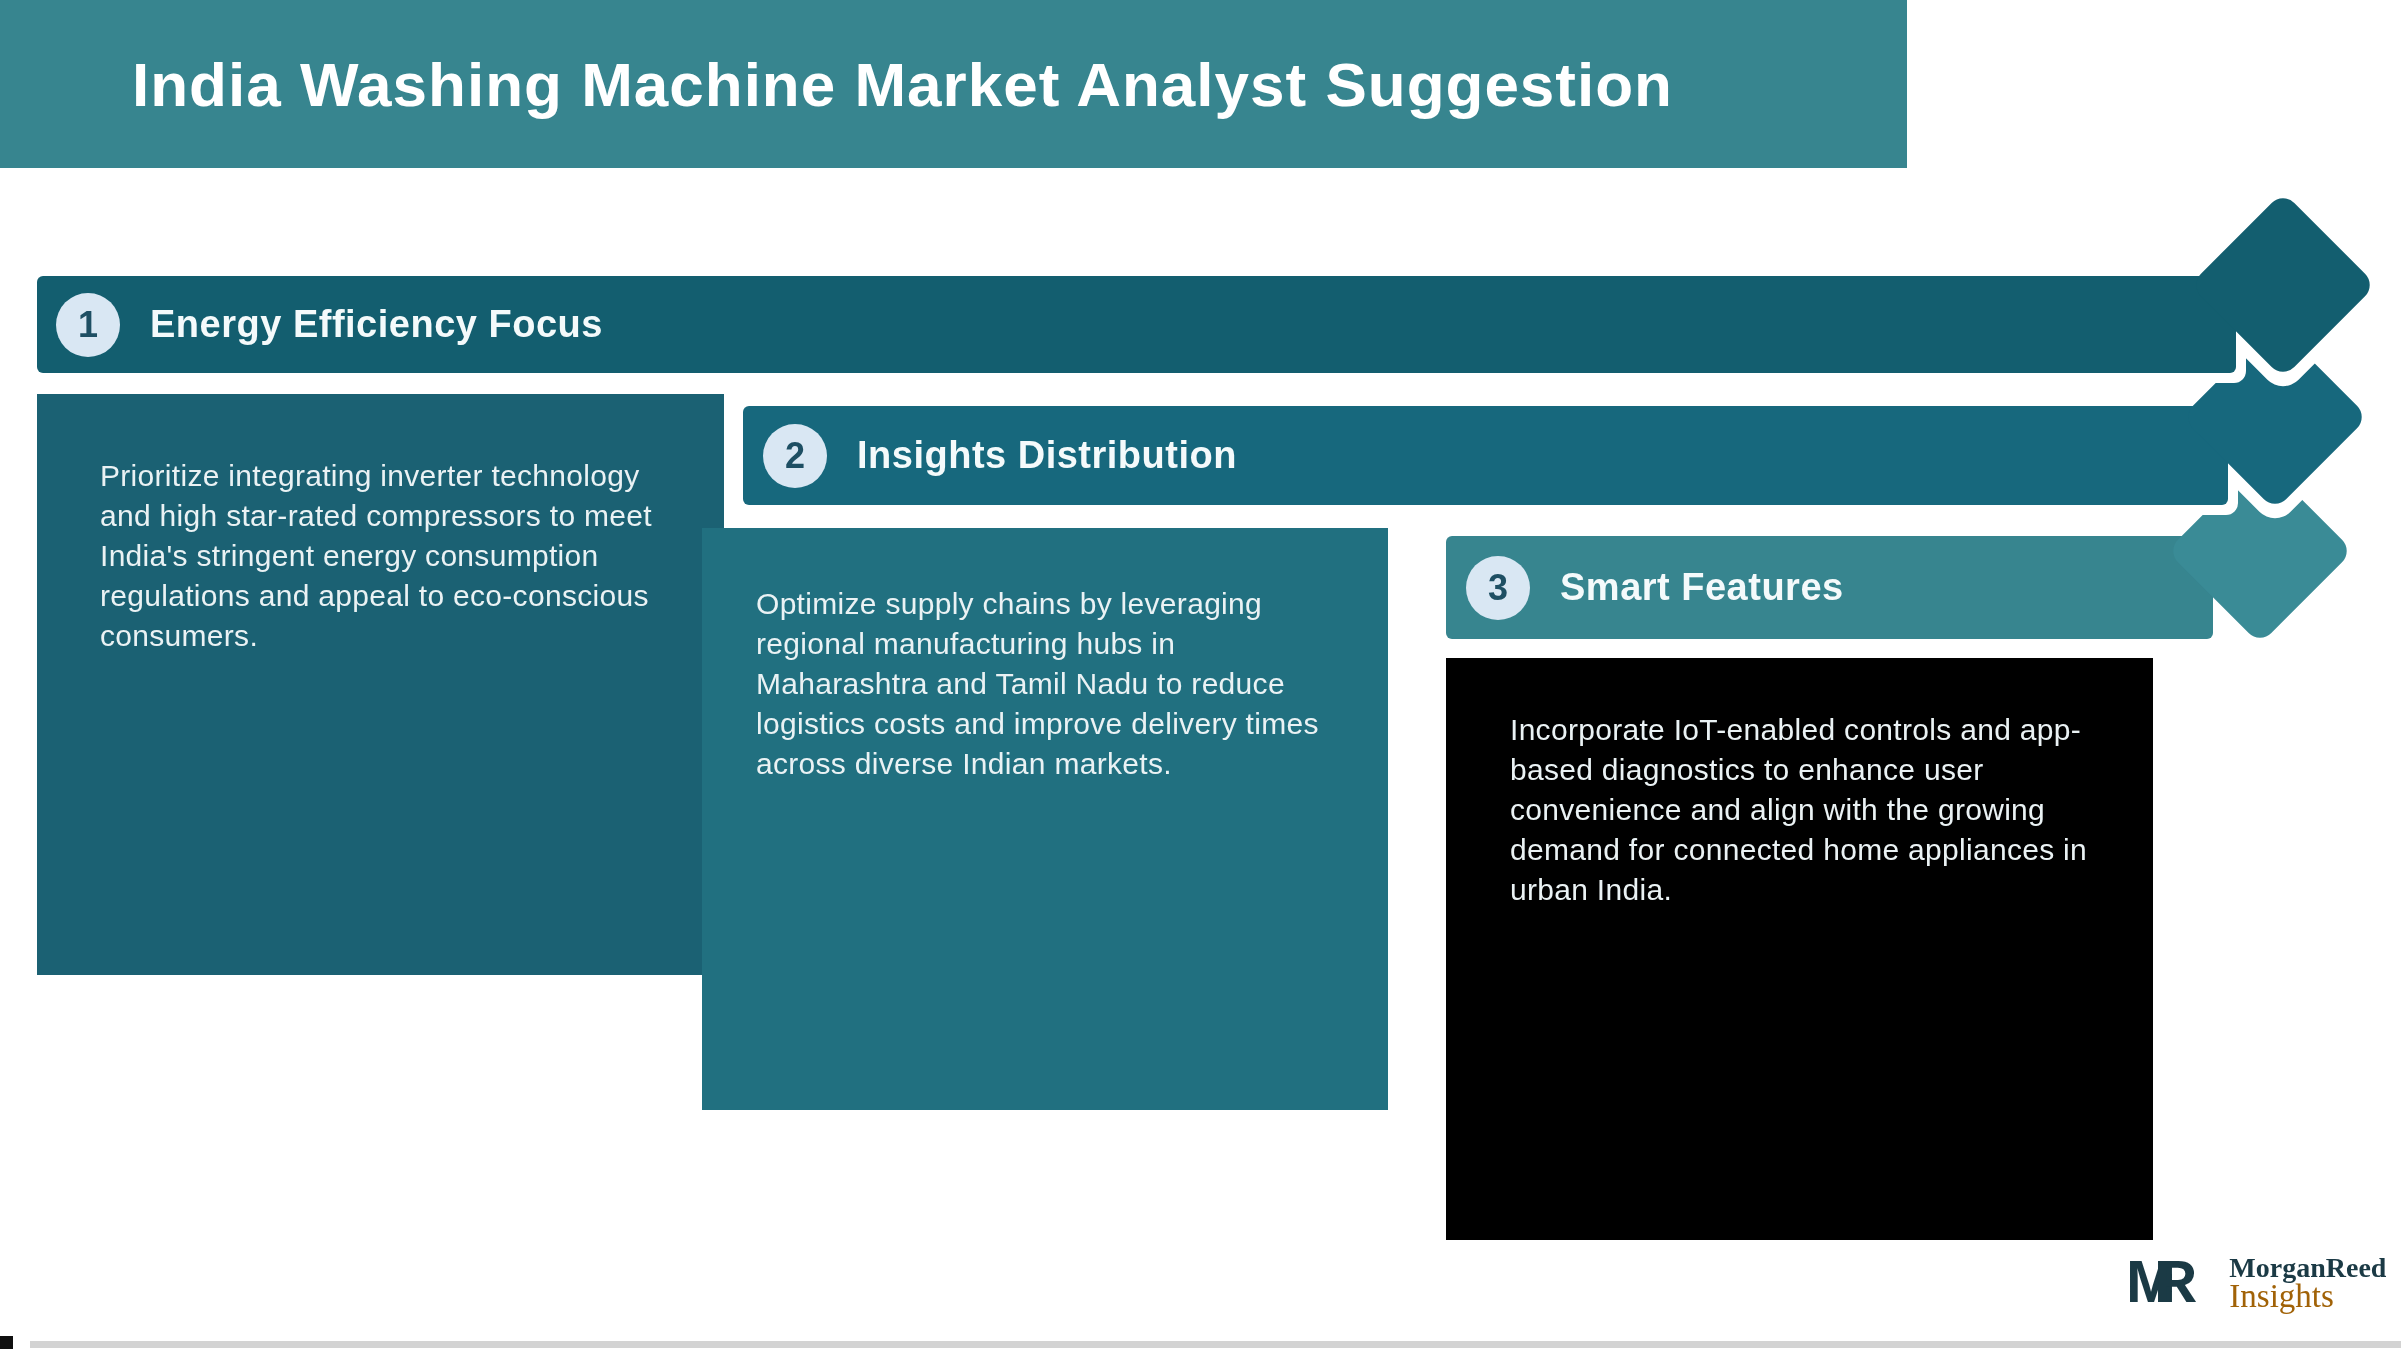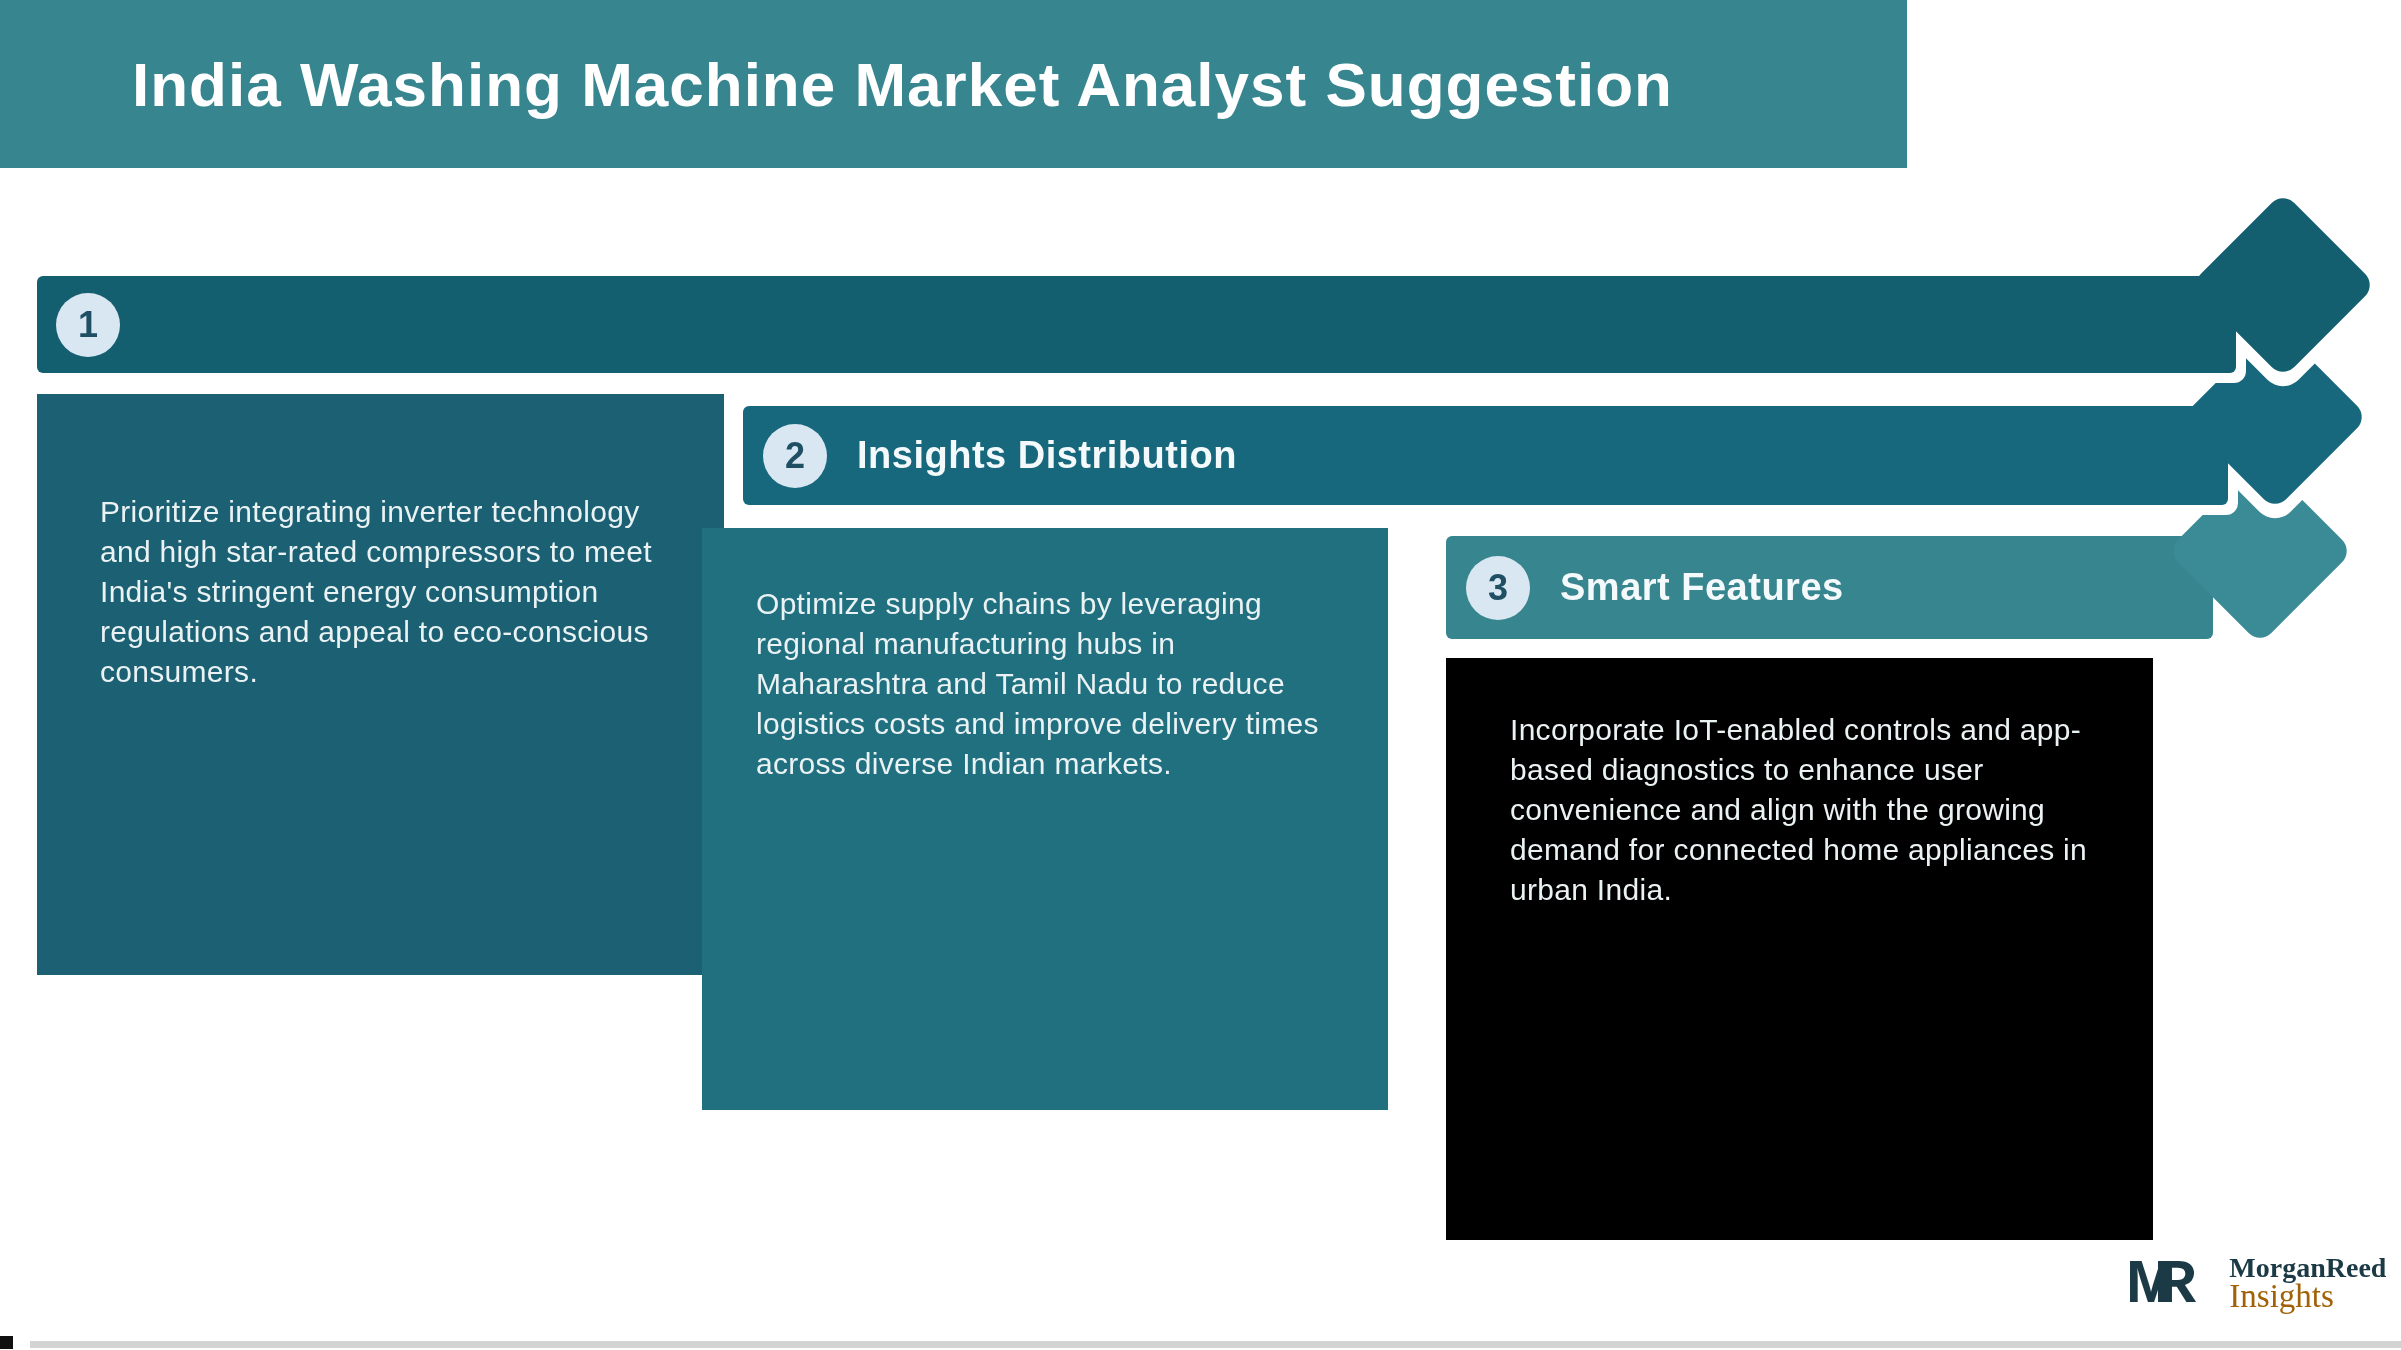--- a/index.html
+++ b/index.html
@@ -99,21 +99,21 @@
   }
 
   
   .box { position: absolute; }
   .box p {
     color: #eaf2f4;
     font-size: 30px;
     line-height: 40px;
     letter-spacing: 0.3px;
   }
-  .box-1 { left: 37px;   top: 394px; width: 687px; height: 581px; background: #1b6173; padding: 98px 55px 0 63px; }
+  .box-1 { left: 37px;   top: 394px; width: 687px; height: 581px; background: #1b6173; padding: 62px 55px 0 63px; }
   .box-2 { left: 702px;  top: 528px; width: 686px; height: 582px; background: #217080; padding: 56px 46px 0 54px; }
   .box-3 { left: 1446px; top: 658px; width: 707px; height: 582px; background: #000000; padding: 52px 48px 0 64px; }
 
   
   .source-line {
     position: absolute;
     left: 0; top: 1278px;
     width: 2401px;
     text-align: center;
     color: #8e8e8e;
@@ -194,20 +194,21 @@
     <div class="head"></div>
   </div>
 
   <div class="arrow-group s1">
     <div class="halo-bar"></div>
     <div class="halo-head"></div>
     <div class="bar">
       <div class="num-badge">
         <span>1</span>
       </div>
+      <div class="step-label">Energy Efficiency Focus</div>
     </div>
     <div class="head"></div>
   </div>
 
   <div class="box box-1">
     <p>Prioritize integrating inverter technology and high star-rated compressors to meet India's stringent energy consumption regulations and appeal to eco-conscious consumers.</p>
   </div>
   <div class="box box-2">
     <p>Optimize supply chains by leveraging regional manufacturing hubs in Maharashtra and Tamil Nadu to reduce logistics costs and improve delivery times across diverse Indian markets.</p>
   </div>

